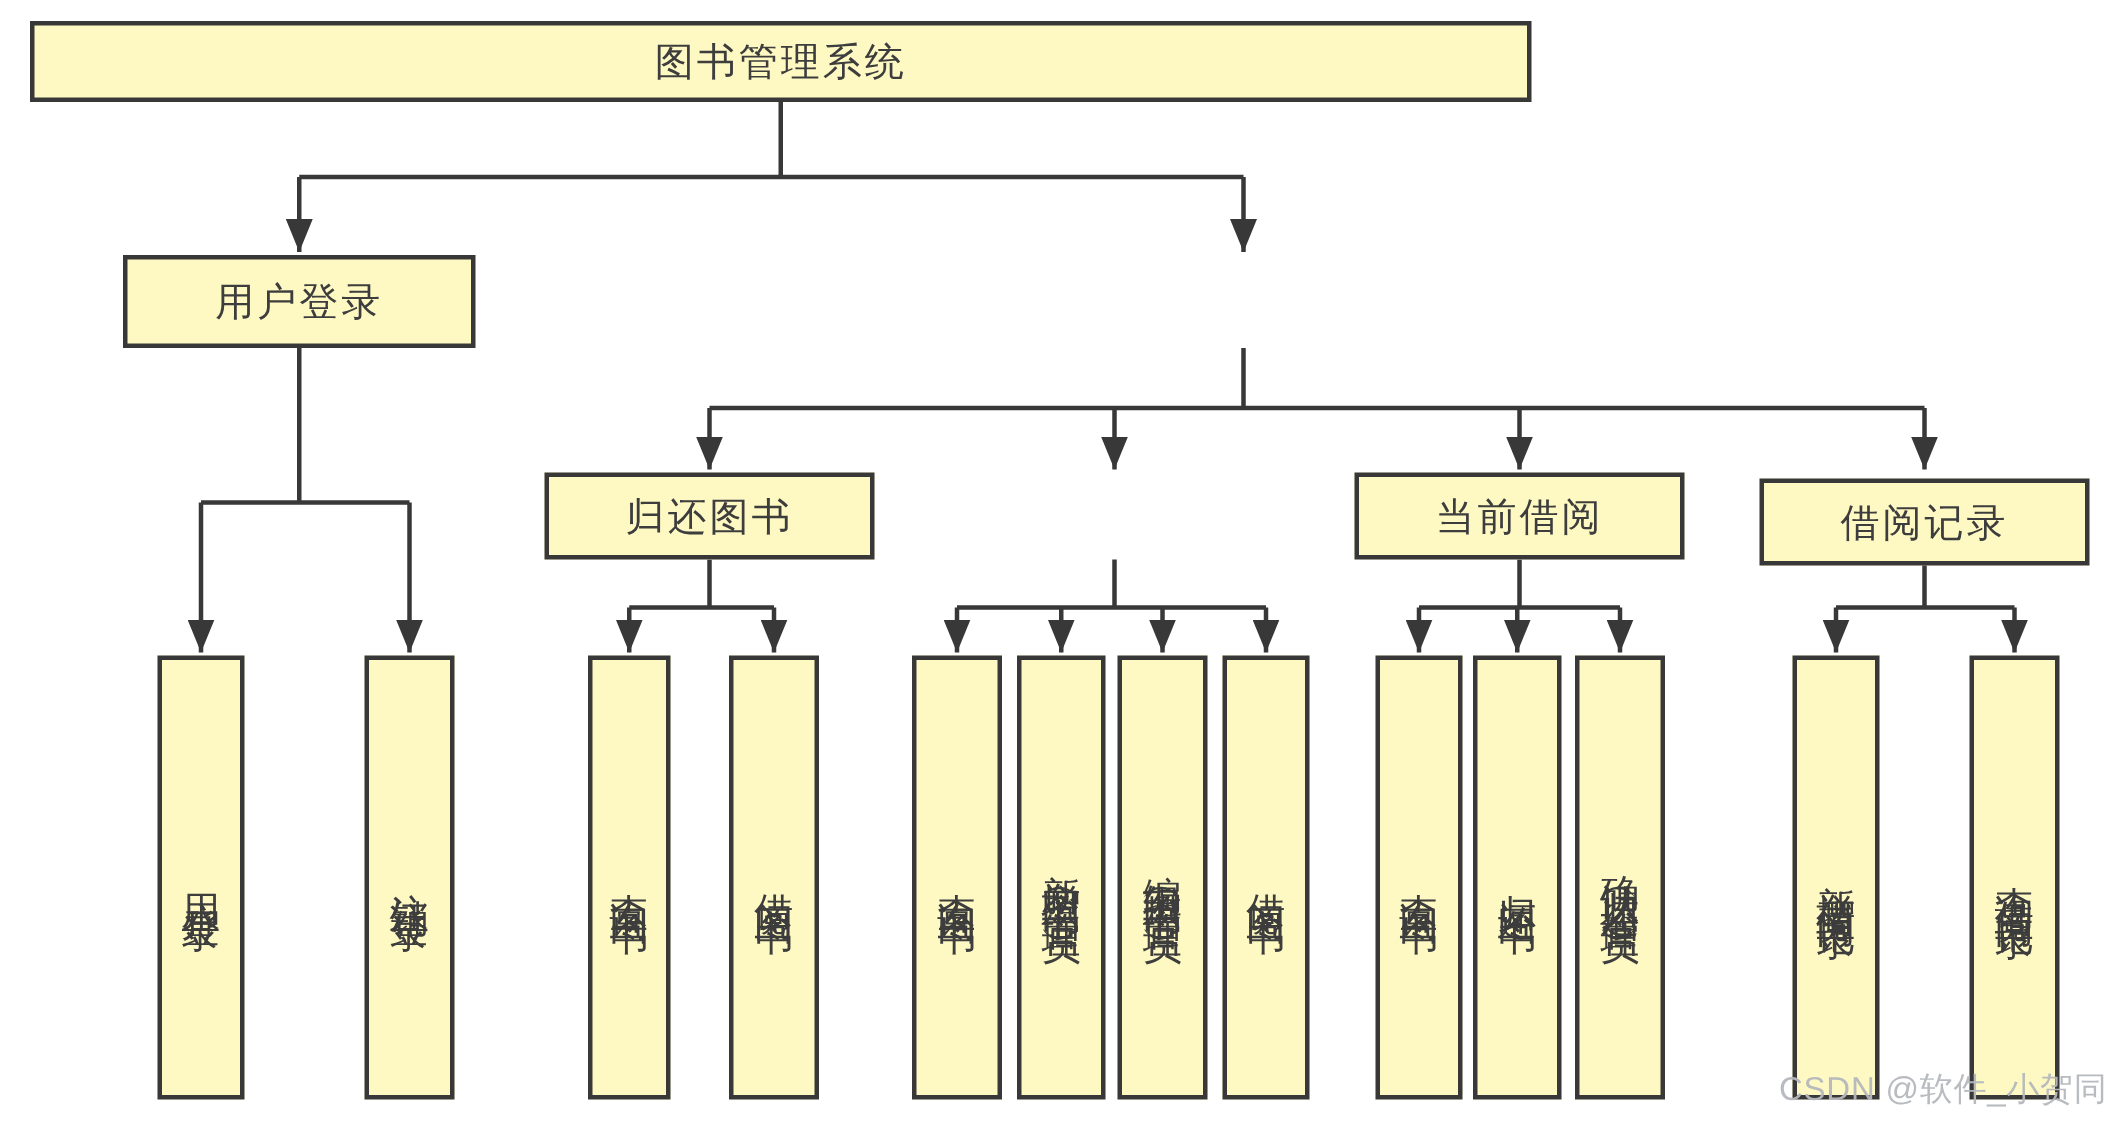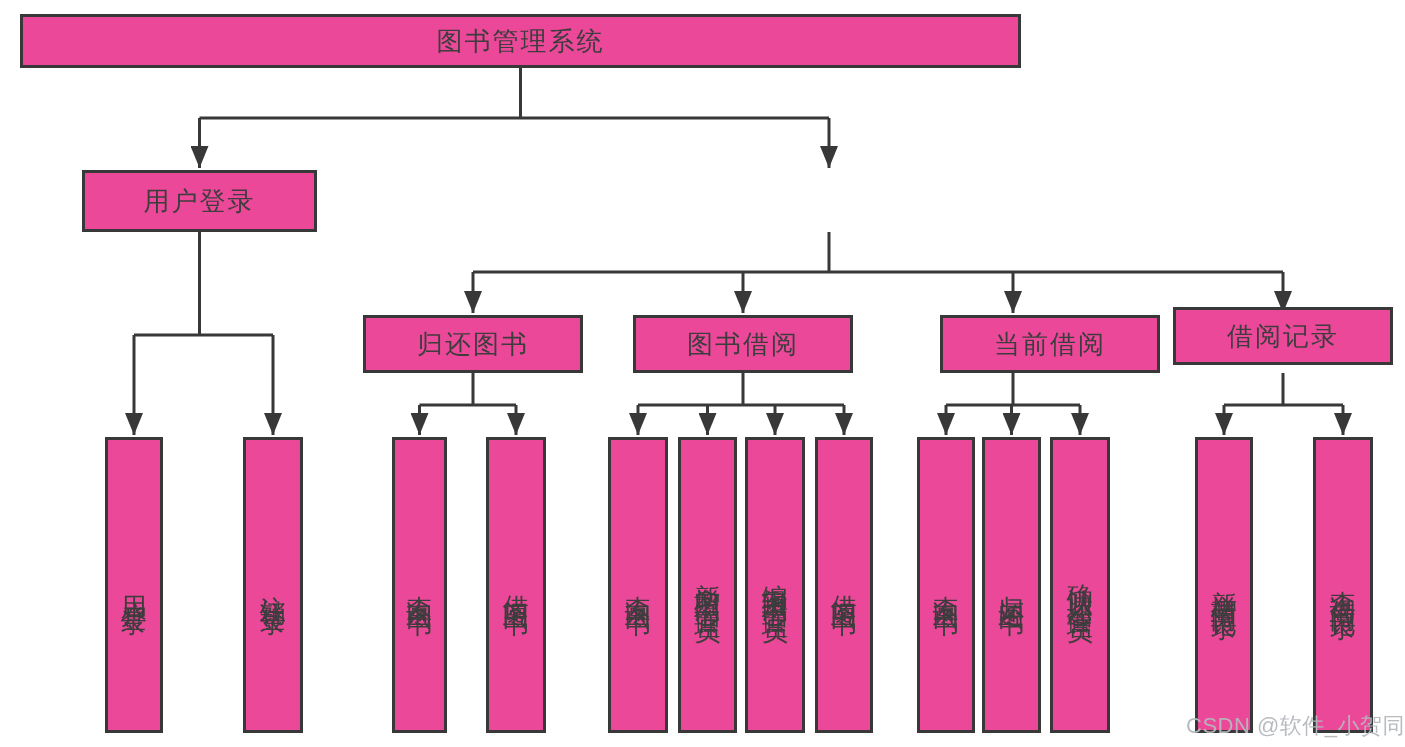--- a/index.html
+++ b/index.html
@@ -6,21 +6,21 @@
   .stage {
     position:relative;
     width:1405px; height:747px;
     background:#ffffff;
     font-family:"Liberation Sans", sans-serif;
     overflow:hidden;
   }
   .connector-layer { position:absolute; left:0; top:0; }
   .node, .leaf {
     position:absolute; box-sizing:border-box;
-    background:#ec4899;
+    background:#fef9c3;
     border:3px solid #383838;
     display:flex; align-items:center; justify-content:center;
     color:#3d3d3d;
   }
   .node { font-size:26px; letter-spacing:2px; white-space:nowrap; }
   .leaf-text {
     writing-mode:vertical-rl;
     text-orientation:mixed;
     font-size:26px;
     letter-spacing:5px;
@@ -80,23 +80,22 @@
       <line x1="1224" y1="405" x2="1224" y2="435" marker-end="url(#arrowhead)"></line>
       <line x1="1343" y1="405" x2="1343" y2="435" marker-end="url(#arrowhead)"></line>
     </g>
   </svg>
 
   <div class="node" style="left:20px; top:14px; width:1001px; height:54px;">图书管理系统</div>
 
   <div class="node" style="left:82px; top:170px; width:235px; height:62px;">用户登录</div>
 
   <div class="node" style="left:363px; top:315px; width:220px; height:58px;">归还图书</div>
-  <div class="node" style="left:633px; top:315px; width:220px; height:58px;">图书借阅</div>
-  <div class="node" style="left:940px; top:315px; width:220px; height:58px;">当前借阅</div>
-  <div class="node" style="left:1173px; top:307px; width:220px; height:58px;">借阅记录</div>
+  <div class="node" style="left:903px; top:315px; width:220px; height:58px;">当前借阅</div>
+  <div class="node" style="left:1173px; top:319px; width:220px; height:58px;">借阅记录</div>
 
   <div class="leaf" style="left:105px; top:437px; width:58px; height:296px;">
     <span class="leaf-text">用户登录</span>
   </div>
   <div class="leaf" style="left:243px; top:437px; width:60px; height:296px;">
     <span class="leaf-text">注销登录</span>
   </div>
 
   <div class="leaf" style="left:392px; top:437px; width:55px; height:296px;">
     <span class="leaf-text">查询图书</span>

